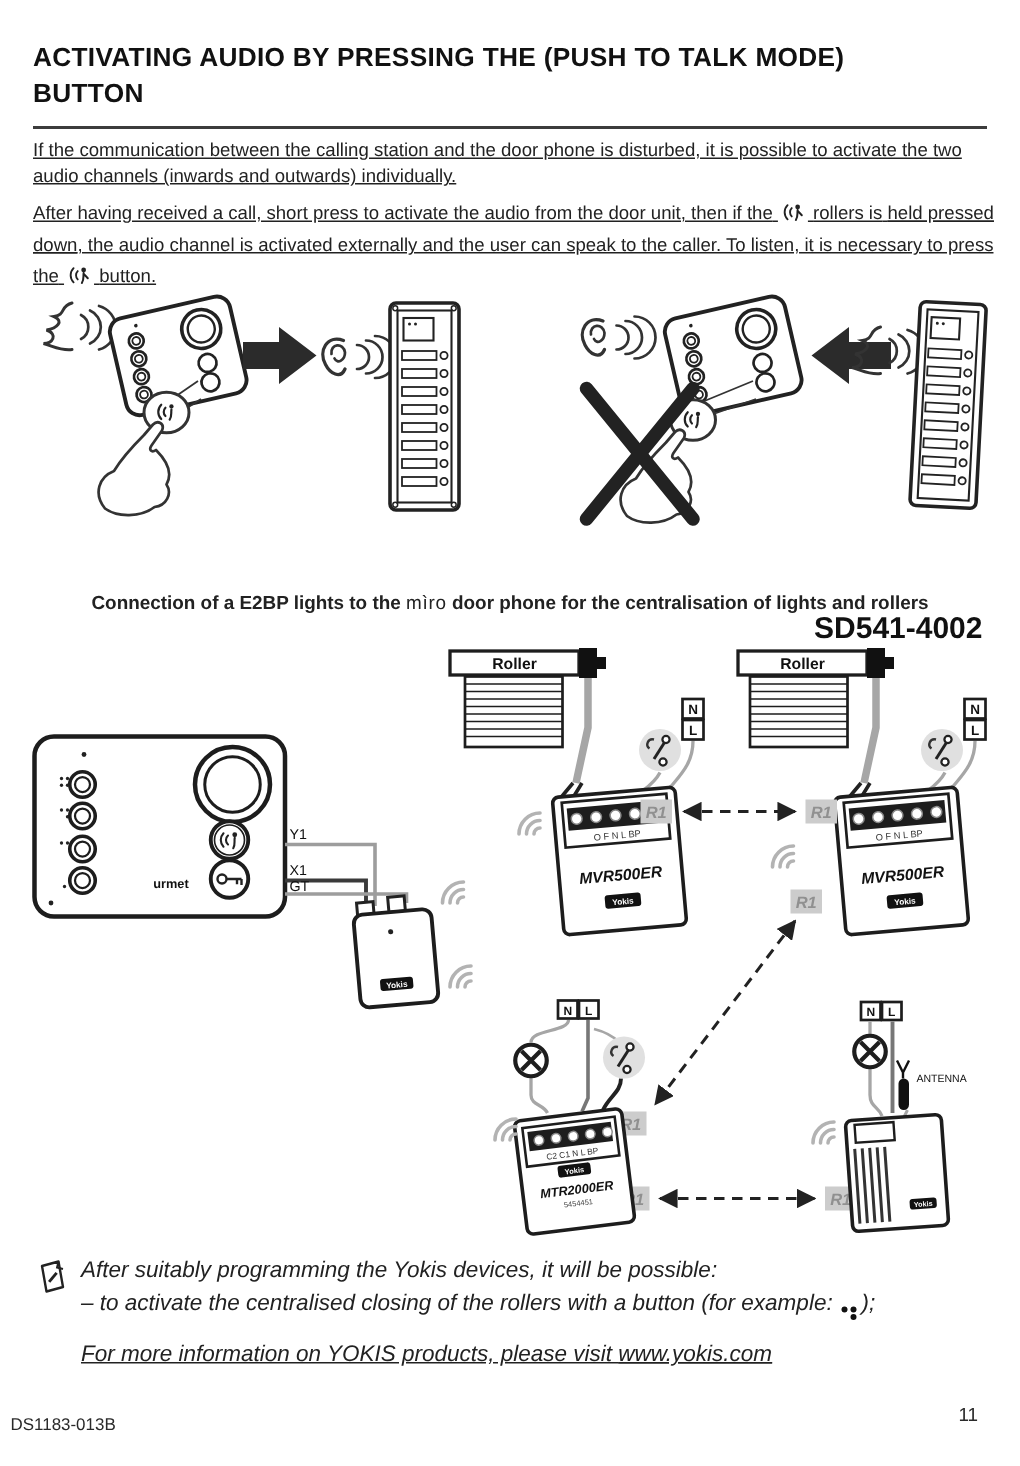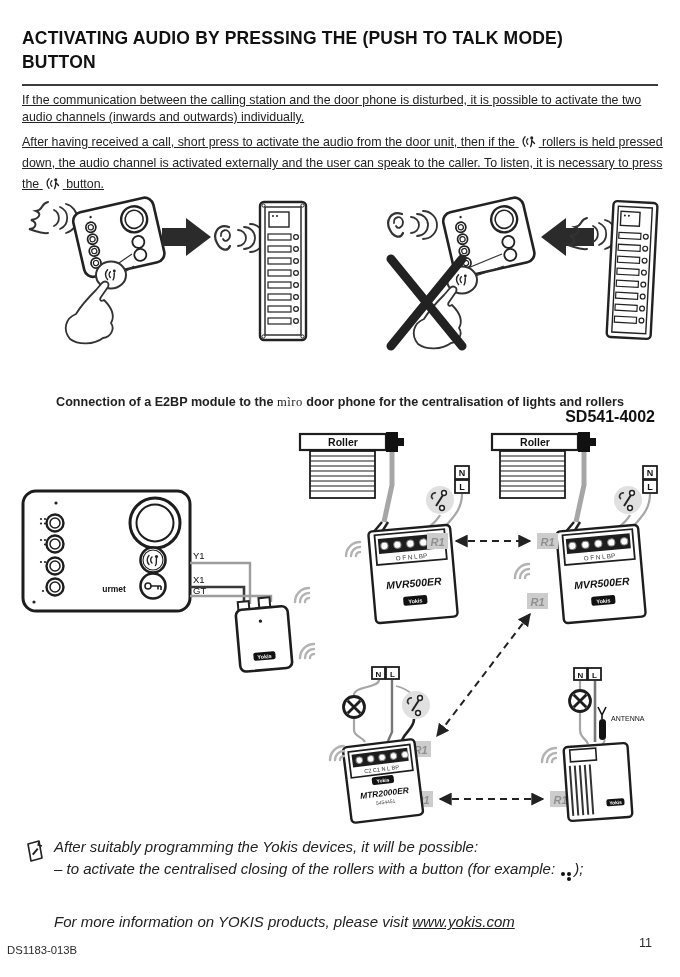--- a/index.html
+++ b/index.html
@@ -10,27 +10,27 @@
   .rule{position:absolute;top:84px;left:22px;width:636px;height:2px;background:#3c3c3c;}
   .body-text{font-size:12.4px;line-height:17px;color:#222;text-decoration:underline;}
   .p1{position:absolute;top:92px;left:22px;width:640px;}
   .p2{position:absolute;top:132px;left:22px;width:644px;line-height:21px;}
   .u{text-decoration:underline;}
   .icon-ptt{display:inline-block;width:16px;height:15px;vertical-align:-3px;margin:0 2px;}
   .fig1{position:absolute;top:196px;left:10px;}
   .endline{position:absolute;top:359px;left:22px;width:500px;}
   .conn-head{position:absolute;top:395px;left:22px;width:636px;text-align:center;
              font-size:12.6px;font-weight:bold;color:#222;}
-  .brandfont{font-weight:400;font-family:Liberation Serif, serif;letter-spacing:.5px;text-align:right;}
-  .sdcode{position:absolute;top:408px;right:25px;font-size:16px;font-weight:bold;color:#111;}
+  .brandfont{font-weight:400;font-family:Liberation Sans, sans-serif;letter-spacing:.5px;text-align:right;}
+  .sdcode{position:absolute;top:408px;right:25px;font-size:20px;font-weight:bold;color:#111;}
   .fig2{position:absolute;top:430px;left:10px;}
   .notes{position:absolute;top:836px;left:24px;width:640px;display:flex;}
   .note-icon{flex:0 0 30px;padding-top:3px;}
   .note-body{font-style:italic;font-size:15px;line-height:22px;color:#222;}
-  .note-info{margin-top:30px;}
+  .note-info{margin-top:12px;text-decoration:underline;}
   .link{text-decoration:underline;cursor:pointer;}
   .dots{display:inline-grid;grid-template-columns:5px 5px;grid-gap:1px;vertical-align:-2px;margin:0 2px;}
   .dot{width:4.2px;height:4.2px;border-radius:50%;background:#111;}
   .dot.empty{background:transparent;}
   .footer-doc{position:absolute;top:944px;left:7px;font-size:11.3px;color:#2a2a2a;}
   .footer-page{position:absolute;top:936px;right:28px;font-size:12.6px;color:#2a2a2a;}
   svg text{font-family:"Liberation Sans",sans-serif;}
 </style>
 </head>
 <body>
@@ -209,21 +209,21 @@
         <rect x="607" y="109" width="22" height="6"></rect>
           <circle cx="634" cy="112" r="2.4"></circle>
         <rect x="607" y="121" width="22" height="6"></rect>
           <circle cx="634" cy="124" r="2.4"></circle>
       </g>
     </g>
   </svg>
 
 
   <div class="conn-head">
-    <span>Connection of a </span><span>E2BP</span><span> module to the </span><span class="brandfont">mìro</span><span> door phone for the centralisation of lights and rollers</span>
+    <span>Connection of a </span><span>E2BP</span><span> lights to the </span><span class="brandfont">mìro</span><span> door phone for the centralisation of lights and rollers</span>
   </div>
   <div class="sdcode">SD541-4002</div>
 
   <svg class="fig2" width="660" height="402" viewBox="0 0 660 402">
     <defs>
       <marker id="ah" viewBox="0 0 10 10" refX="9" refY="5" markerWidth="6.5" markerHeight="6.5" orient="auto-start-reverse">
         <path d="M0,0 L10,5 L0,10 Z" fill="#222"></path>
       </marker>
       <g id="waves">
         <g fill="none" stroke="#b3b3b3" stroke-width="2.4" stroke-linecap="round">

